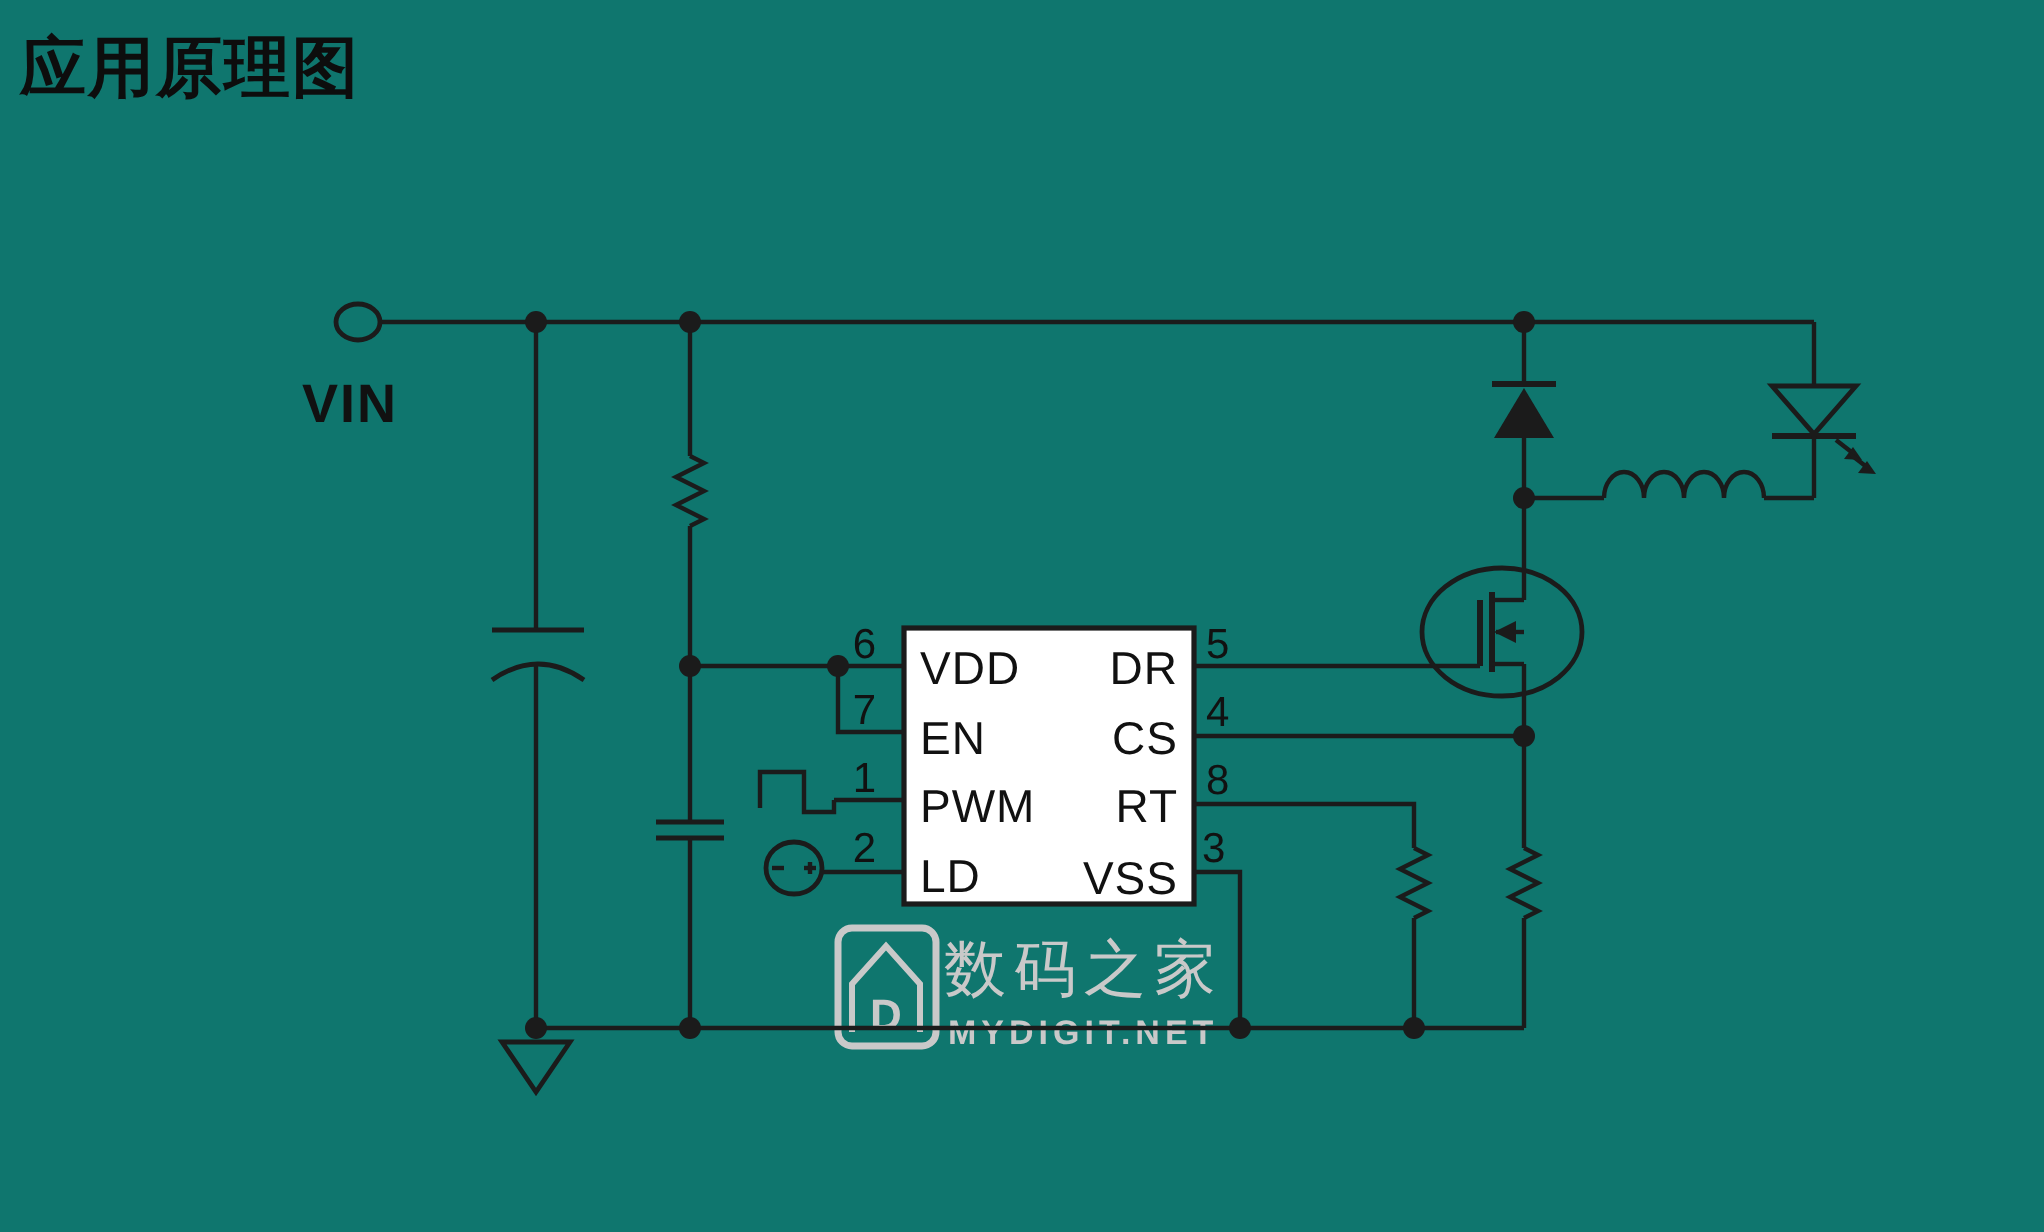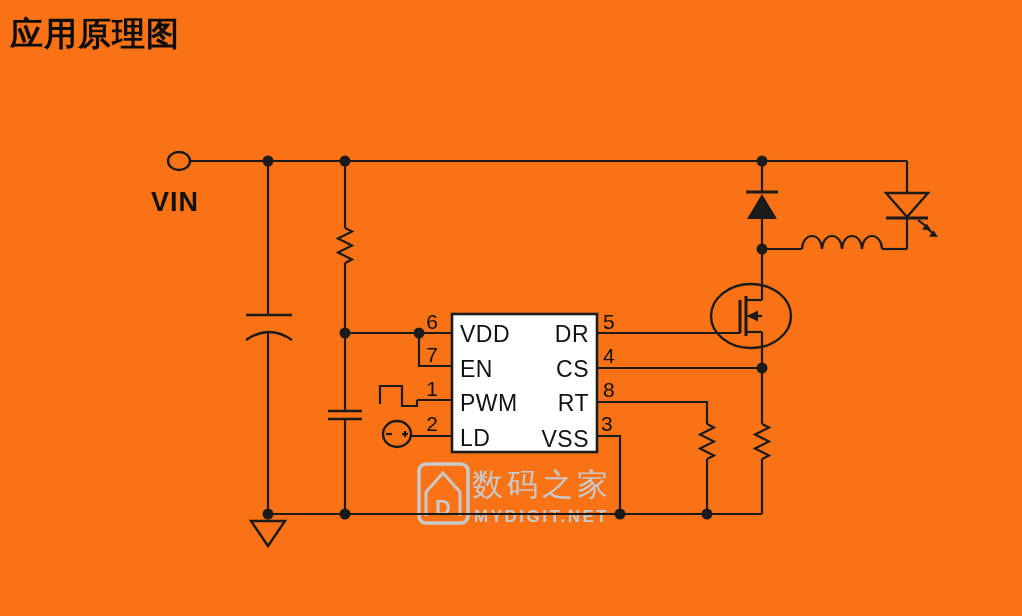--- a/index.html
+++ b/index.html
@@ -1,16 +1,16 @@
 <!DOCTYPE html>
 <html><head>
 <meta charset="utf-8">
 <style>
   html,body{margin:0;padding:0;background:#ffffff;width:1022px;height:616px;overflow:hidden;}
-  #stage{position:relative;width:1022px;height:616px;background:#f97316;font-family:"Liberation Sans",sans-serif;}
+  #stage{position:relative;width:1022px;height:616px;background:#0f766e;font-family:"Liberation Sans",sans-serif;}
   #title{position:absolute;left:10px;top:12px;font-family:"DejaVu Serif","Liberation Serif",serif;
          font-weight:bold;font-size:33px;color:#0d0d0d;letter-spacing:1px;}
   svg{position:absolute;left:0;top:0;}
   .wire{stroke:#1b1b1b;stroke-width:2.2;fill:none;stroke-linecap:butt;}
   .thick{stroke:#1b1b1b;stroke-width:3;fill:none;}
   .comp{stroke:#1b1b1b;stroke-width:2.4;fill:none;}
   .fillb{fill:#1b1b1b;stroke:none;}
   .dot{fill:#1b1b1b;stroke:none;}
   .pinnum{font-size:21px;fill:#111;}
   .pinname{font-size:23px;fill:#111;letter-spacing:0.5px;}

